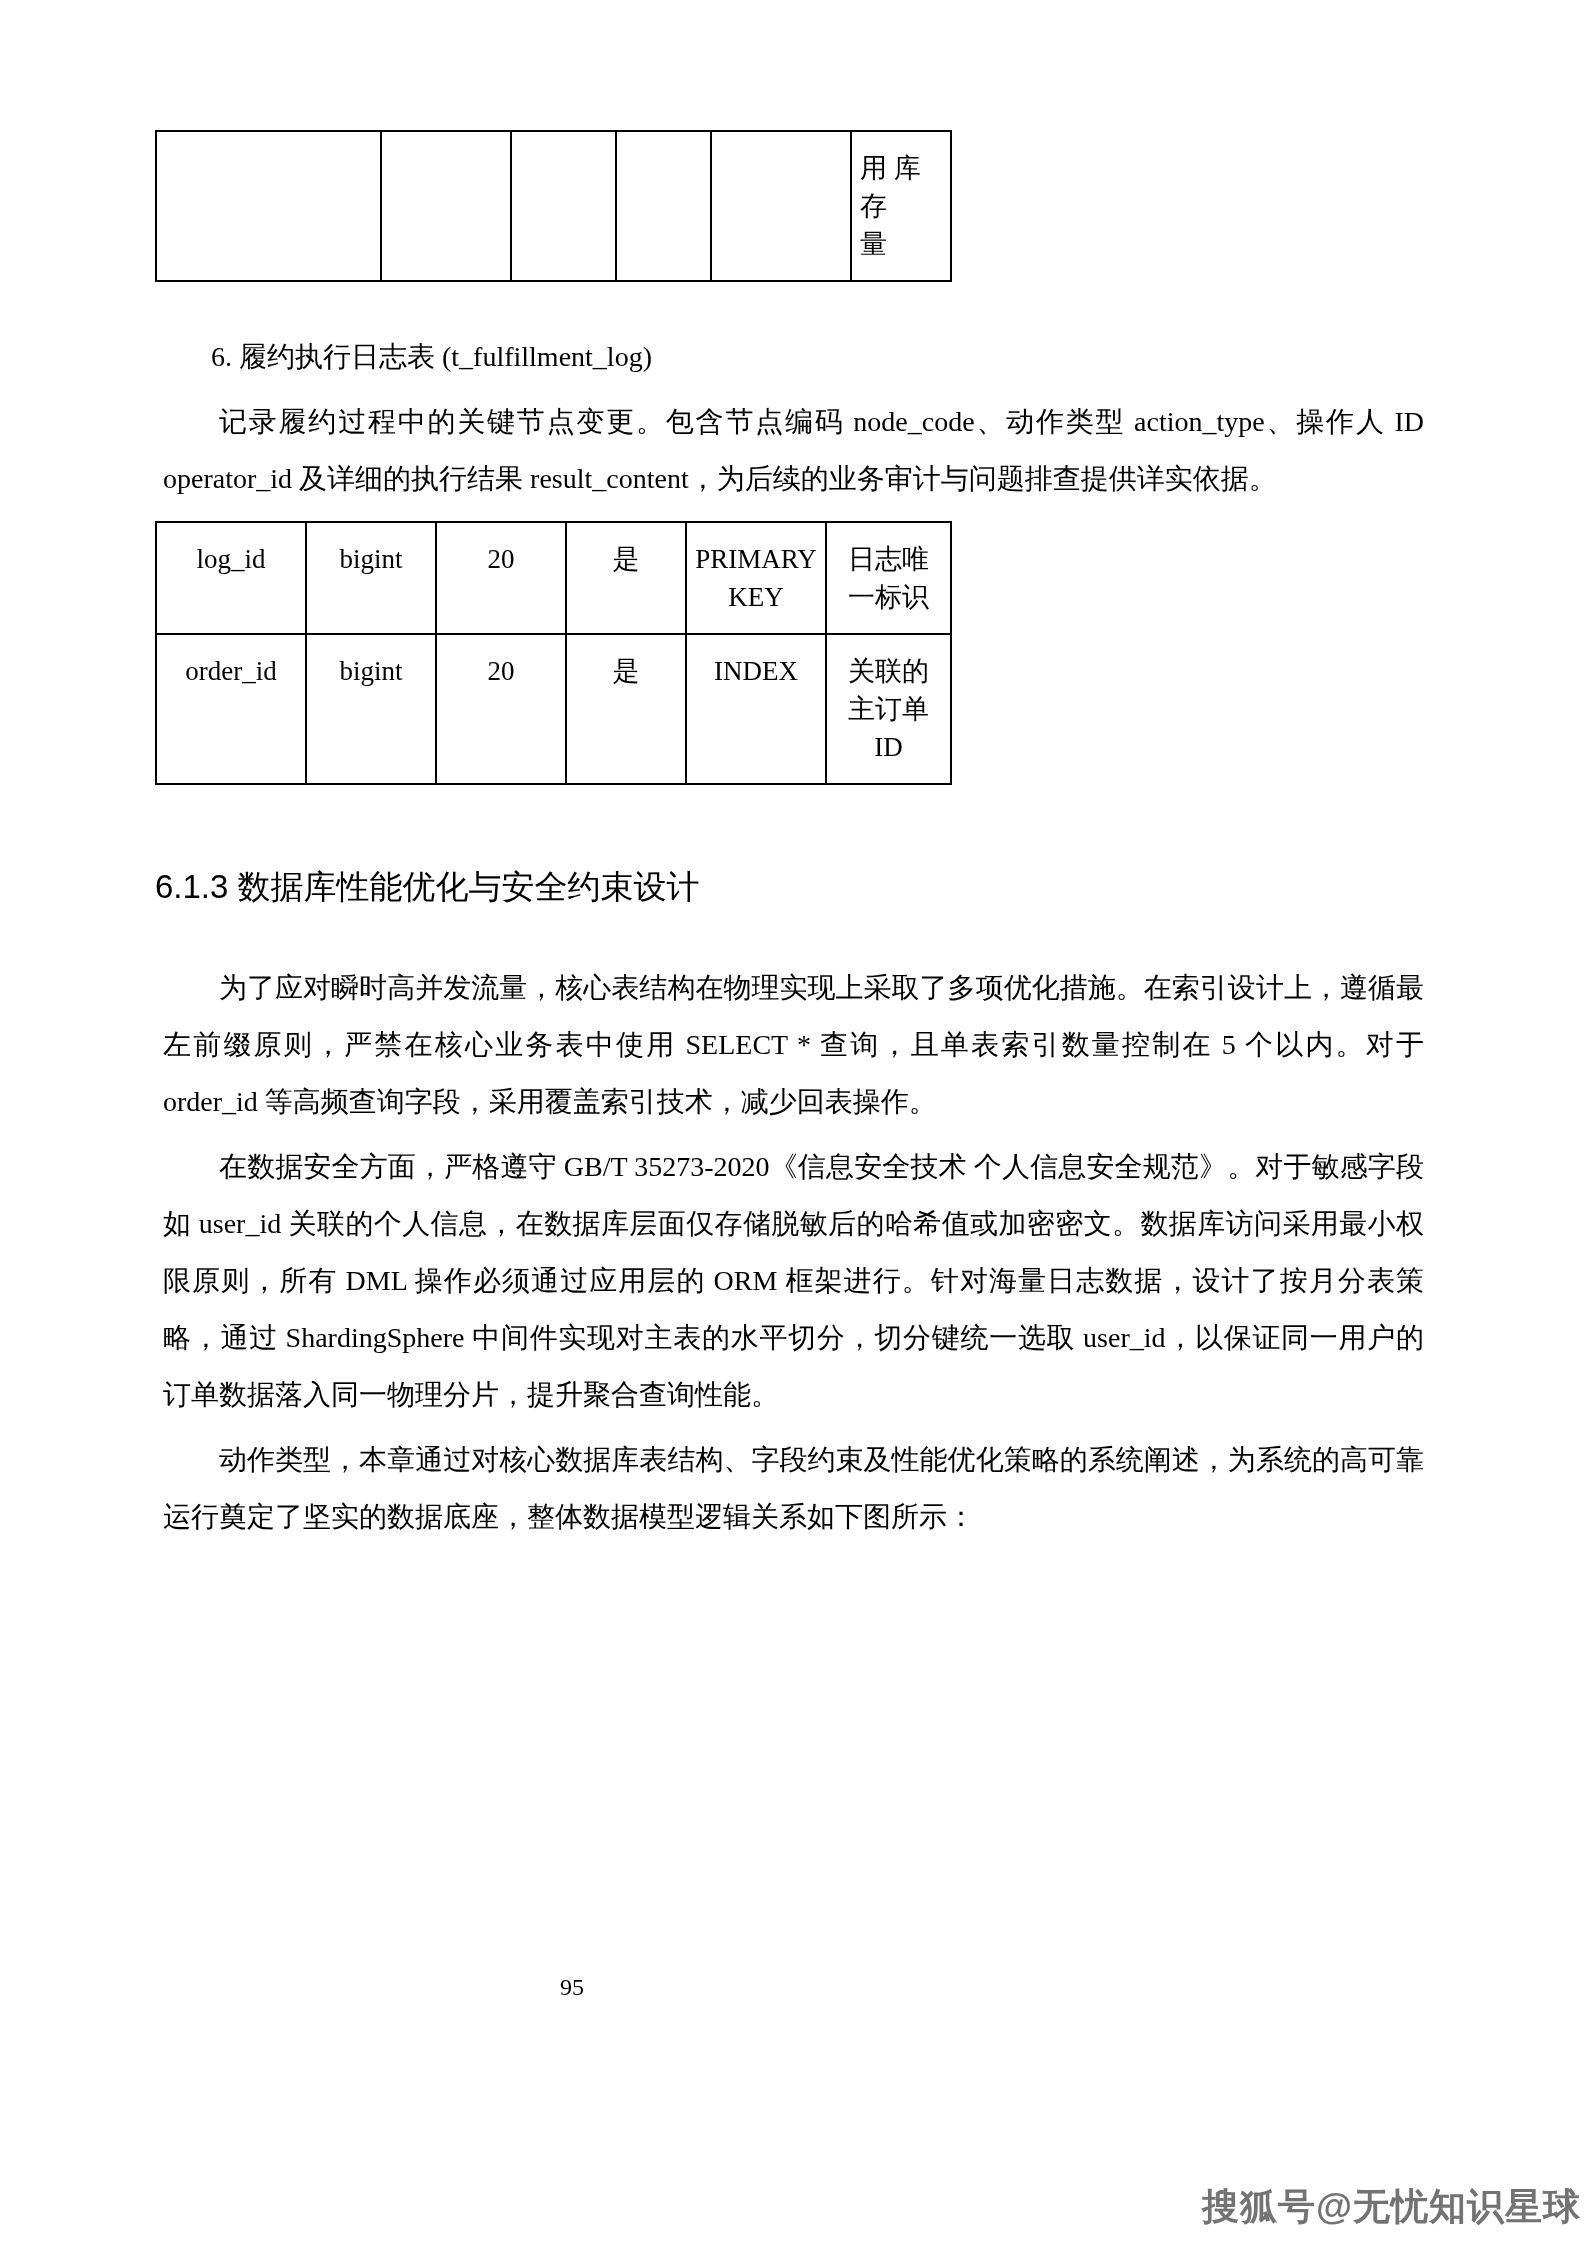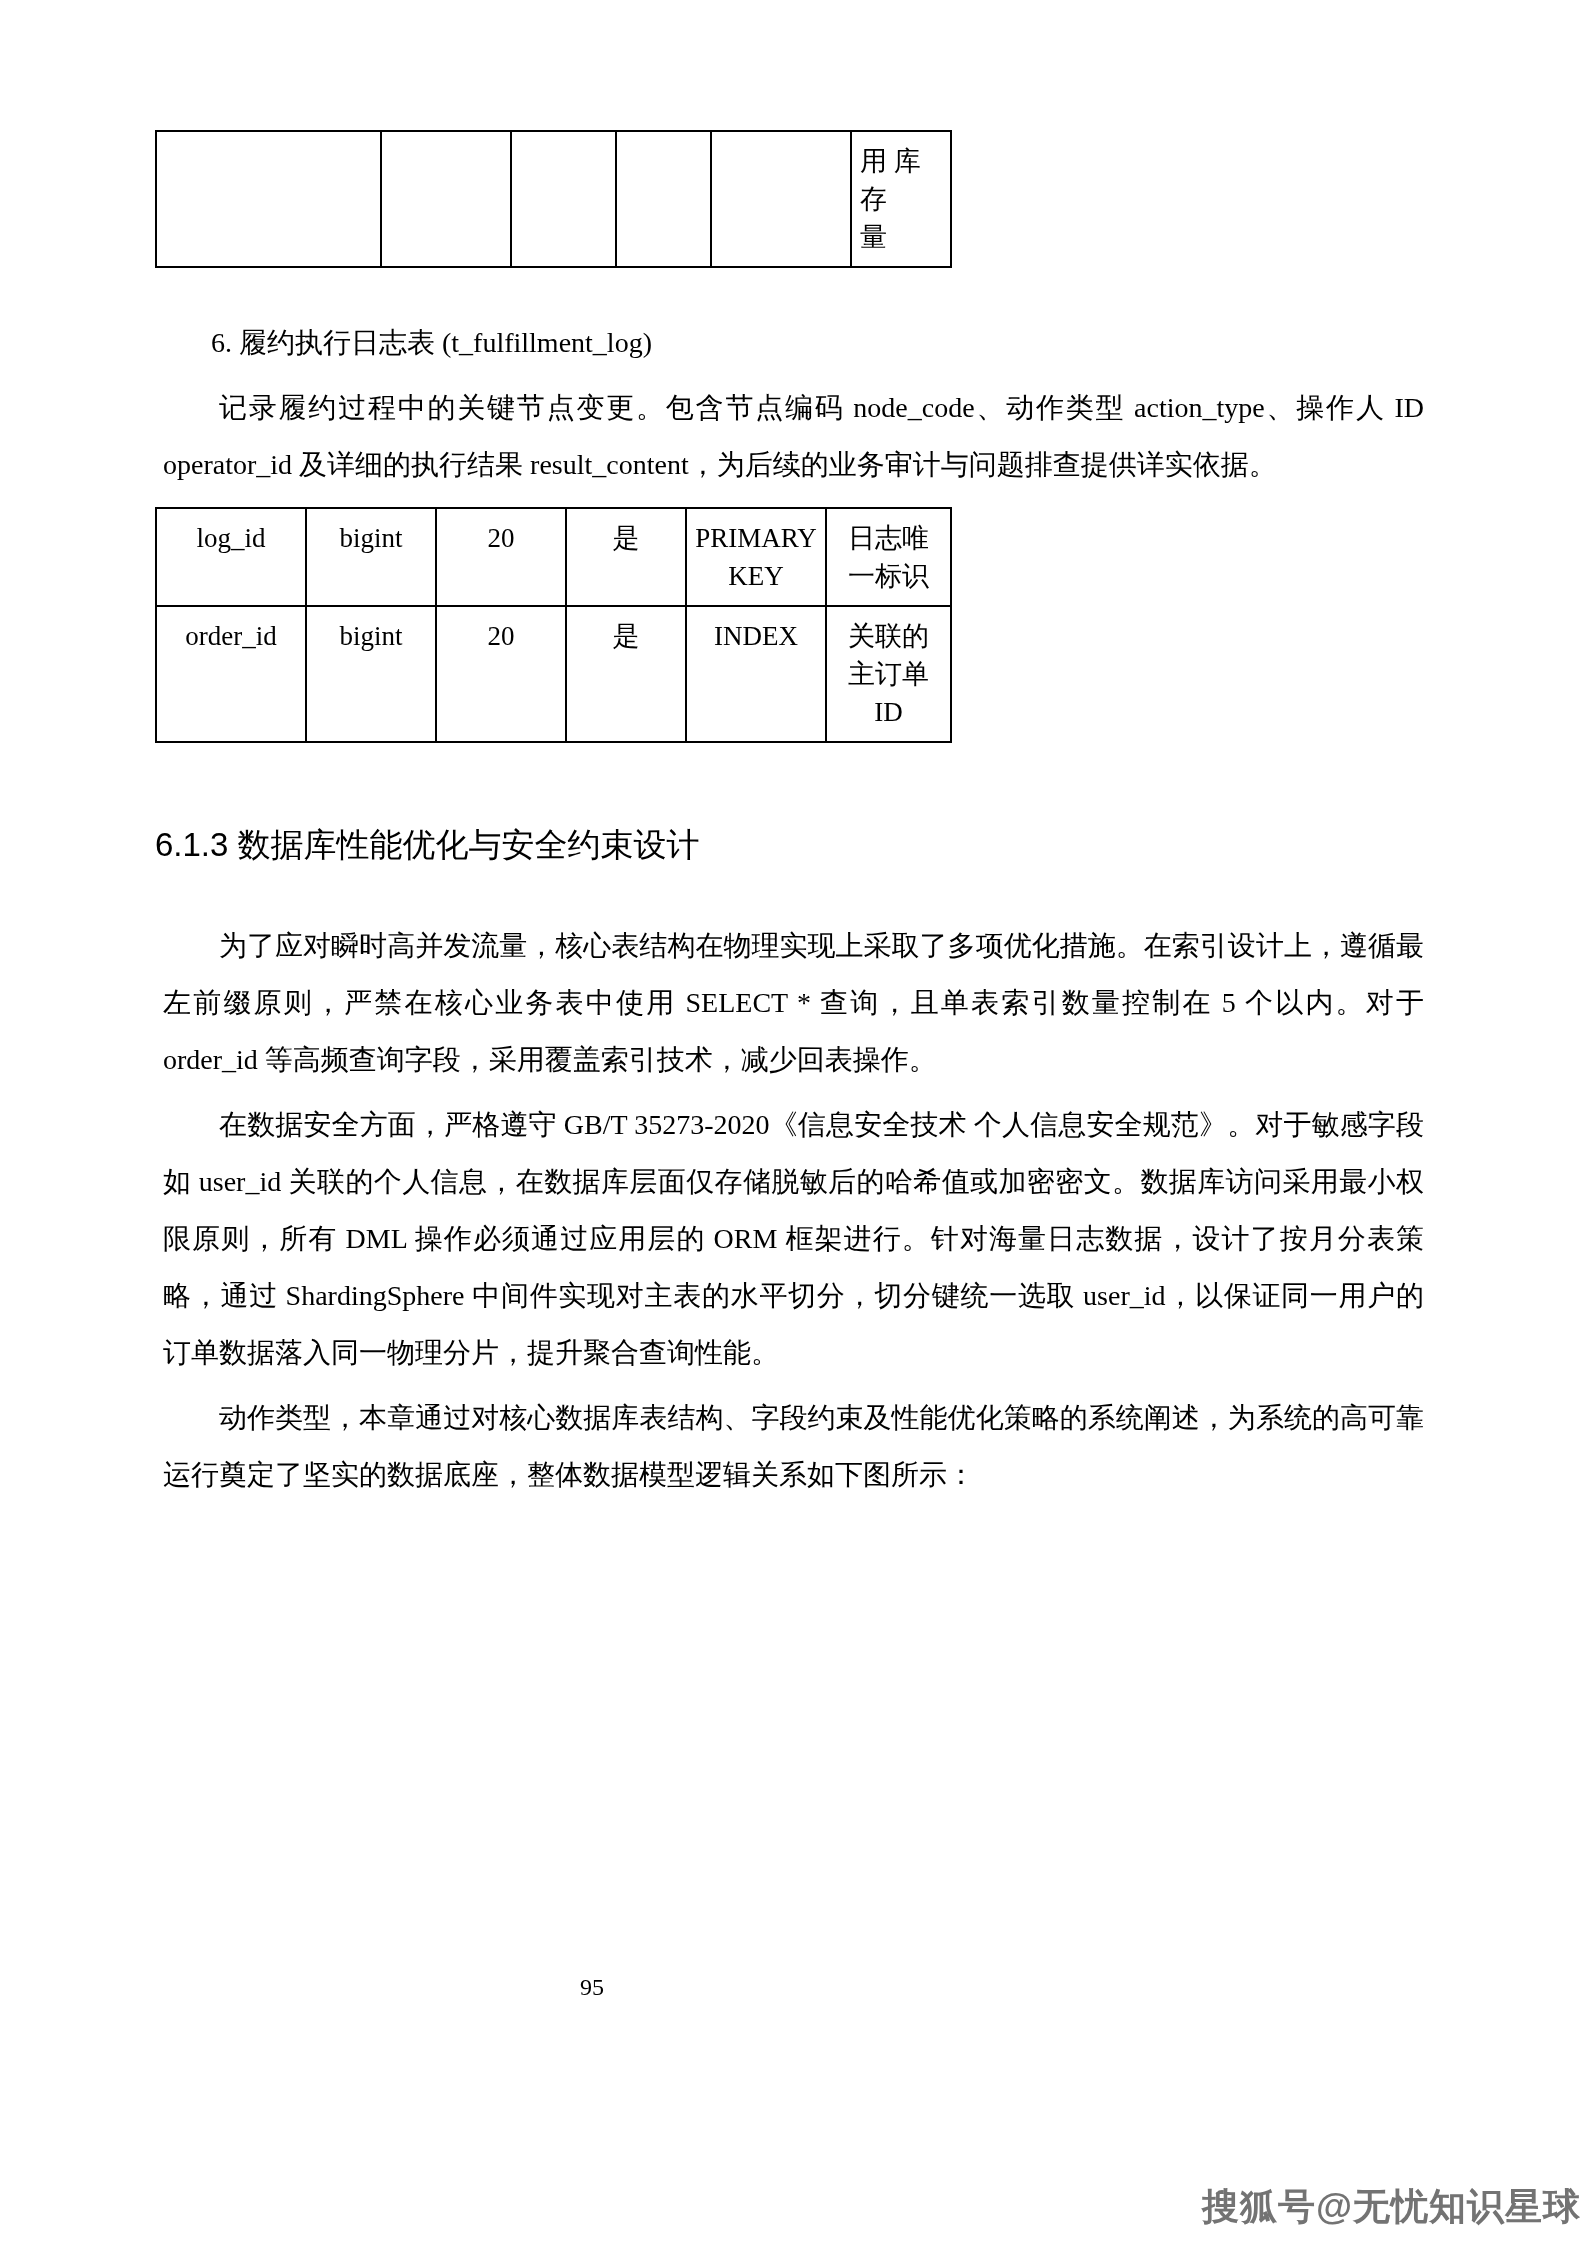--- a/index.html
+++ b/index.html
@@ -26,21 +26,21 @@
     border-collapse: collapse;
     table-layout: fixed;
     width: 795px;
   }
   table.doc-table td, table.doc-table th {
     border: 2px solid #000000;
     vertical-align: top;
     white-space: pre-line;
     font-size: 27px;
     line-height: 38px;
-    padding: 10px 8px;
+    padding: 17px 8px;
     text-align: center;
     overflow: hidden;
     margin-left: 31px;
   }
   table.doc-table th {
     font-weight: bold;
   }
   table.top-table td {
     height: 68px;
     text-align: left;
@@ -75,21 +75,21 @@
   .field-table-wrap {
     margin-top: 14px;
   }
   .top-table-wrap {
     margin-top: 130px;
   }
   
   .page-number {
     position: absolute;
     top: 1972px;
-    left: 580px;
+    left: 560px;
     font-size: 24px;
     line-height: 30px;
     text-align: right;
   }
   .watermark {
     position: absolute;
     top: 2182px;
     right: 6px;
     font-size: 37px;
     font-weight: bold;

